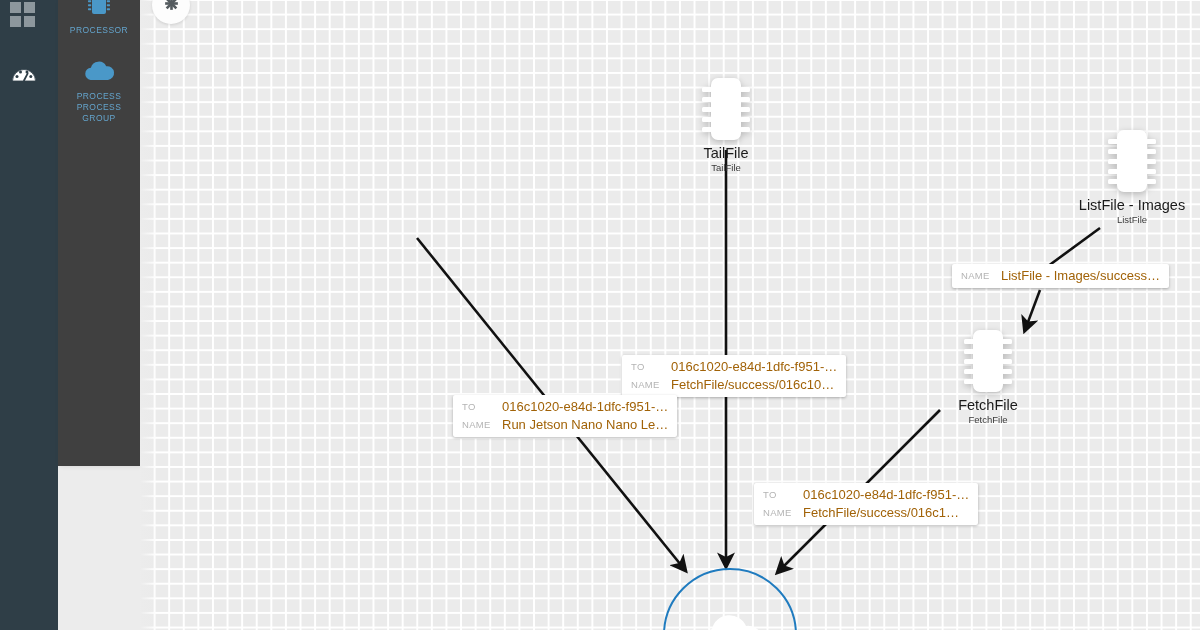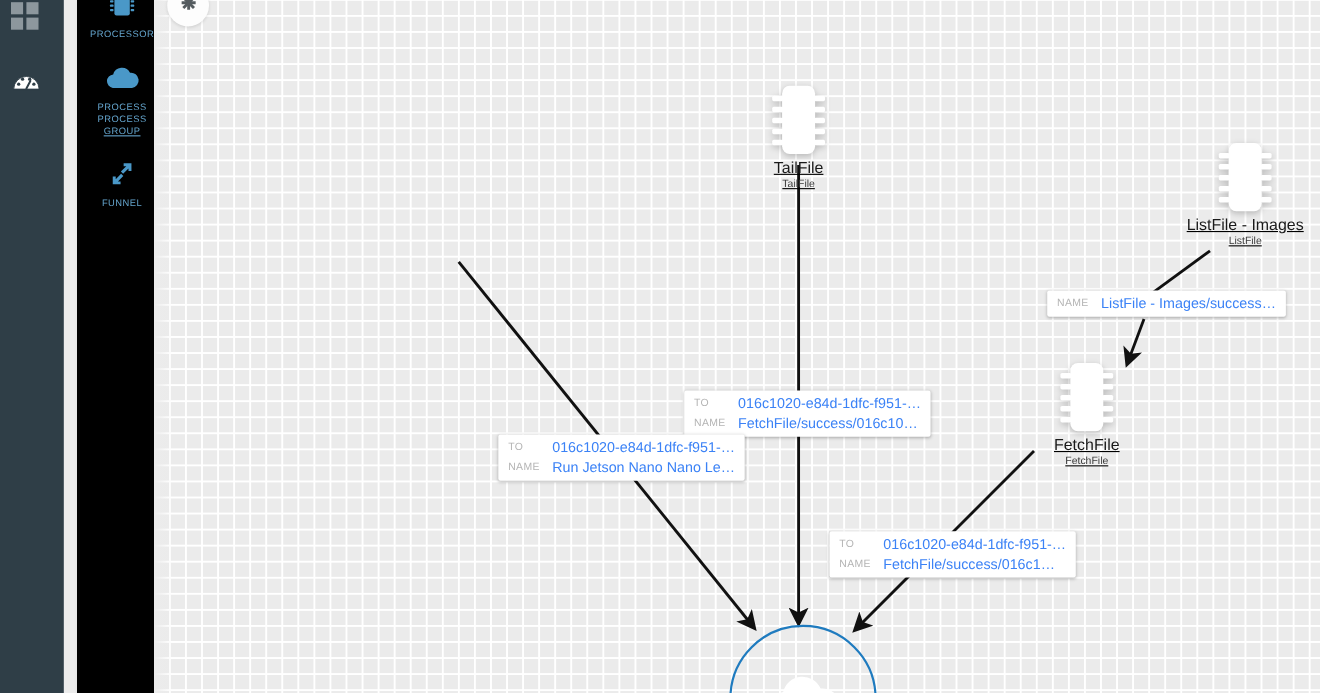--- a/index.html
+++ b/index.html
@@ -18,22 +18,22 @@
   .rail-grid{position:absolute;left:10px;top:2px;width:26px;height:26px;}
   .rail-grid i{position:absolute;width:11px;height:11px;background:#8d979d;display:block;}
   .rail-grid i.a{left:0;top:0;}
   .rail-grid i.b{left:14px;top:0;}
   .rail-grid i.c{left:0;top:14px;}
   .rail-grid i.d{left:14px;top:14px;}
   .rail-gauge{position:absolute;left:11px;top:60px;width:26px;height:26px;}
 
   
   .palette{
-    position:absolute;left:70px;top:0;width:82px;height:630px;
-    background:#000000;
+    position:absolute;left:58px;top:0;width:82px;height:466px;
+    background:#404040;
     box-shadow:2px 0 5px rgba(0,0,0,0.10);
   }
   .pal-item{position:absolute;left:0;width:82px;text-align:center;}
   .pal-label{
     color:#64a4cc;font-size:8.5px;letter-spacing:.45px;
     line-height:11px;margin-top:3px;font-weight:400;
   }
   .pal-icon{display:block;margin:0 auto;}
 
   
@@ -55,21 +55,21 @@
 
   
   .asterisk-badge{
     position:absolute;left:152px;top:-14px;width:38px;height:38px;
     border-radius:50%;background:#fdfdfd;
     box-shadow:0 1px 3px rgba(0,0,0,0.12);
     display:flex;align-items:center;justify-content:center;
   }
 
   
-  .proc{position:absolute;text-decoration:underline;}
+  .proc{position:absolute;}
   .chip{
     position:relative;width:48px;height:62px;
     filter:drop-shadow(0 2px 3px rgba(0,0,0,0.22));
   }
   .chip-body{
     position:absolute;left:9px;top:0;width:30px;height:62px;
     background:#ffffff;border-radius:7px;
   }
   .pin{position:absolute;width:10px;height:5px;background:#ffffff;border-radius:1.5px;}
   .pin.l{left:0;}
@@ -95,21 +95,21 @@
     position:absolute;background:#ffffff;border-radius:2px;
     box-shadow:0 1px 3px rgba(0,0,0,0.28);
     padding:4px 9px 5px 9px;
   }
   .conn-row{display:flex;align-items:center;white-space:nowrap;}
   .conn-row + .conn-row{margin-top:3px;}
   .conn-key{
     color:#b4b4b4;font-size:9.5px;letter-spacing:.3px;
     width:40px;flex:0 0 40px;
   }
-  .conn-val{color:#3b82f6;font-size:13px;line-height:15px;}
+  .conn-val{color:#a16207;font-size:13px;line-height:15px;}
 
   svg.edges{position:absolute;left:0;top:0;width:1060px;height:630px;pointer-events:none;}
 </style>
 </head>
 <body>
 
 <div id="app">
 
   <div class="rail">
     <div class="rail-grid">
@@ -154,34 +154,23 @@
     </div>
 
     <div class="pal-item" style="top:58px;">
       <span class="pal-icon">
         <svg width="36" height="26" viewBox="0 0 36 26">
           <path d="M9.5 22 A6.2 6.2 0 0 1 9.9 9.7 A8.2 8.2 0 0 1 25.2 8.2 A5.6 5.6 0 0 1 27 22 Z" fill="#4a98c8"></path>
         </svg>
       </span>
       <div class="pal-label">PROCESS</div>
       <div class="pal-label" style="margin-top:0;">PROCESS</div>
-      <div class="pal-label" style="margin-top:0;text-decoration:underline;">GROUP</div>
-    </div>
-
-    <div class="pal-item" style="top:145px;">
-      <span class="pal-icon">
-        <svg width="28" height="26" viewBox="0 0 28 26">
-          <g fill="#4a98c8">
-            <path d="M22.5 3.5 L22.5 10.5 L19.8 10.5 L19.8 8.1 L14.9 13 L12.9 11 L17.8 6.1 L15.4 6.1 L15.4 3.5 Z"></path>
-            <path d="M5.5 22.5 L5.5 15.5 L8.2 15.5 L8.2 17.9 L13.1 13 L15.1 15 L10.2 19.9 L12.6 19.9 L12.6 22.5 Z"></path>
-          </g>
-        </svg>
-      </span>
-      <div class="pal-label">FUNNEL</div>
-    </div>
+      <div class="pal-label" style="margin-top:0;">GROUP</div>
+    </div>
+
   </div>
 
   <div class="canvas">
 
     <svg class="edges" viewBox="0 0 1060 630">
       <defs>
         <marker id="ah" viewBox="0 0 12 12" refX="9" refY="6" markerWidth="7" markerHeight="7" orient="auto-start-reverse">
           <path d="M0 0 L12 6 L0 12 L3 6 Z" fill="#111111"></path>
         </marker>
       </defs>

